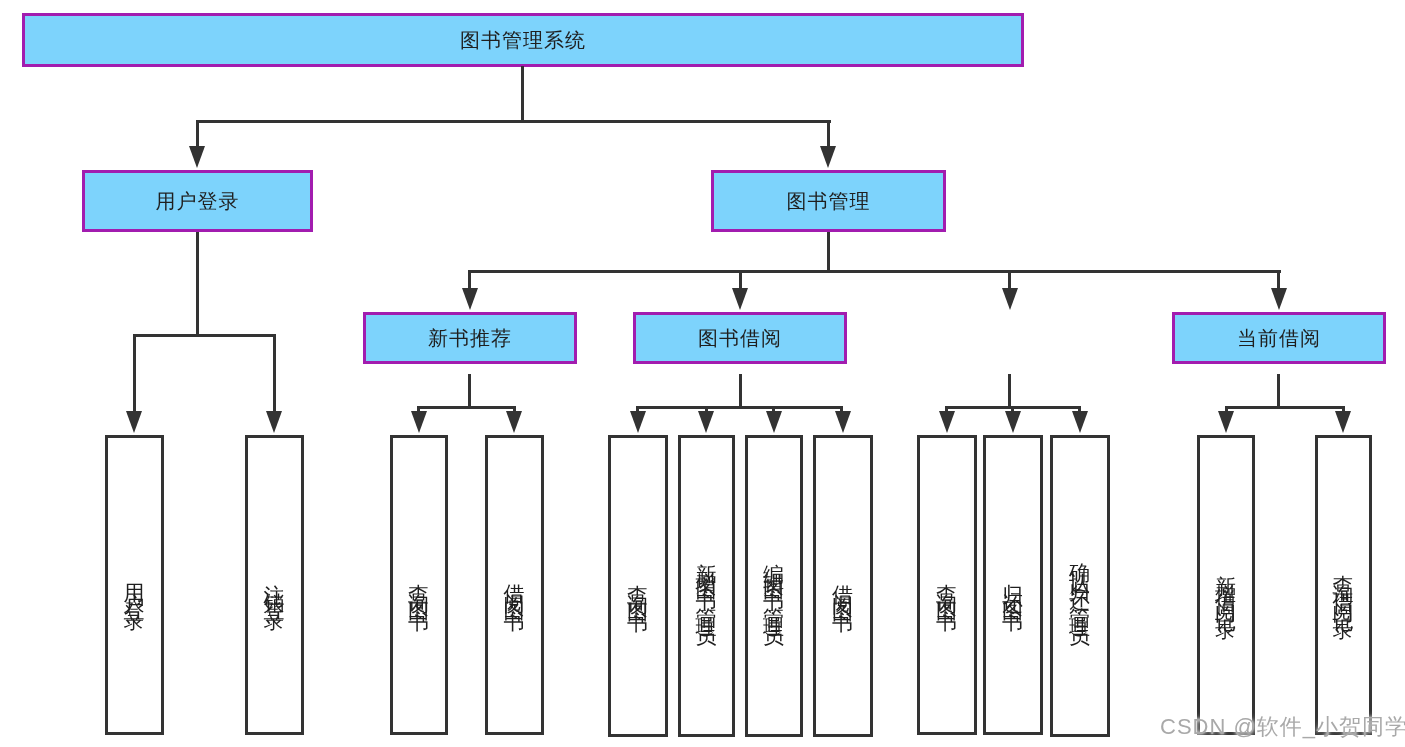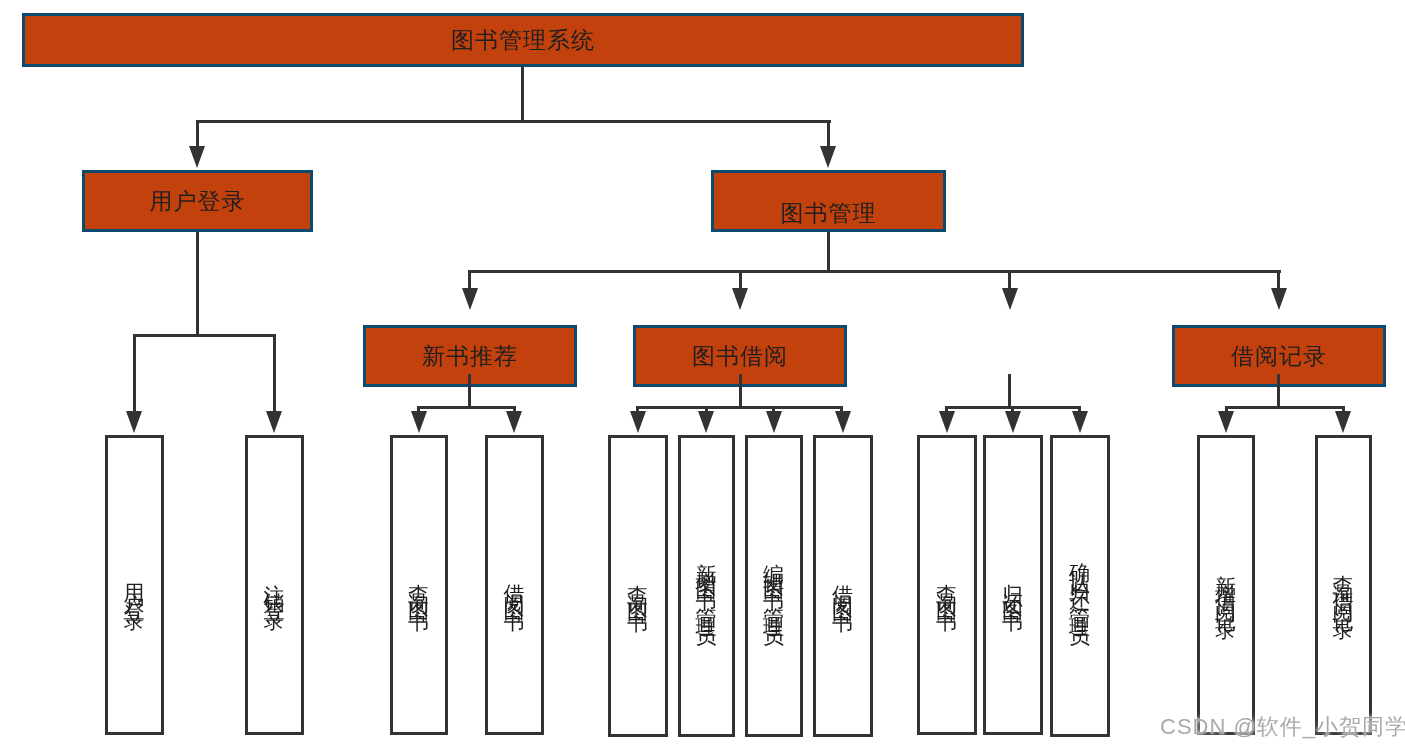--- a/index.html
+++ b/index.html
@@ -8,33 +8,33 @@
     width: 1405px; height: 747px;
     position: relative;
     font-family: "Liberation Sans", "DejaVu Sans", sans-serif;
     overflow: hidden;
   }
   .stage { position: absolute; inset: 0; }
 
   
   .box {
     position: absolute;
-    border: 3px solid #0c4a6e;
-    background: #c2410c;
+    border: 3px solid #a21caf;
+    background: #7dd3fc;
     display: flex;
     align-items: center;
     justify-content: center;
     color: #1f1f1f;
-    font-size: 23px;
+    font-size: 20px;
     letter-spacing: 1px;
   }
   .root-box   { left: 22px;  top: 13px;  width: 1002px; height: 54px; }
   .box-ul     { left: 82px;  top: 170px; width: 231px;  height: 62px; }
-  .box-bm     { left: 711px; top: 170px; width: 235px;  height: 62px; align-items: flex-end; }
-  .l3         { top: 325px;  width: 214px; height: 62px; }
+  .box-bm     { left: 711px; top: 170px; width: 235px;  height: 62px; }
+  .l3         { top: 312px;  width: 214px; height: 52px; }
   .box-nb     { left: 363px; }
   .box-bb     { left: 633px; align-items: center; }
   .box-cb     { left: 903px; }
   .box-br     { left: 1172px; }
 
   
   .leaf {
     position: absolute;
     top: 435px; height: 300px;
     border: 3px solid #333333;
@@ -118,21 +118,21 @@
   <div class="arrow" style="left:1002px; top:288px;"></div>
   <div class="arrow" style="left:1271px; top:288px;"></div>
 
   <div class="box l3 box-nb">
     <span>新书推荐</span>
   </div>
   <div class="box l3 box-bb">
     <span>图书借阅</span>
   </div>
   <div class="box l3 box-br">
-    <span>借阅记录</span>
+    <span>当前借阅</span>
   </div>
 
   <div class="vline" style="left:468px; top:374px; height:34px;"></div>
   <div class="hline" style="left:417px; top:406px; width:99px;"></div>
   <div class="vline" style="left:417px; top:406px; height:10px;"></div>
   <div class="vline" style="left:513px; top:406px; height:10px;"></div>
   <div class="arrow" style="left:411px; top:411px;"></div>
   <div class="arrow" style="left:506px; top:411px;"></div>
 
   <div class="vline" style="left:739px; top:374px; height:34px;"></div>

